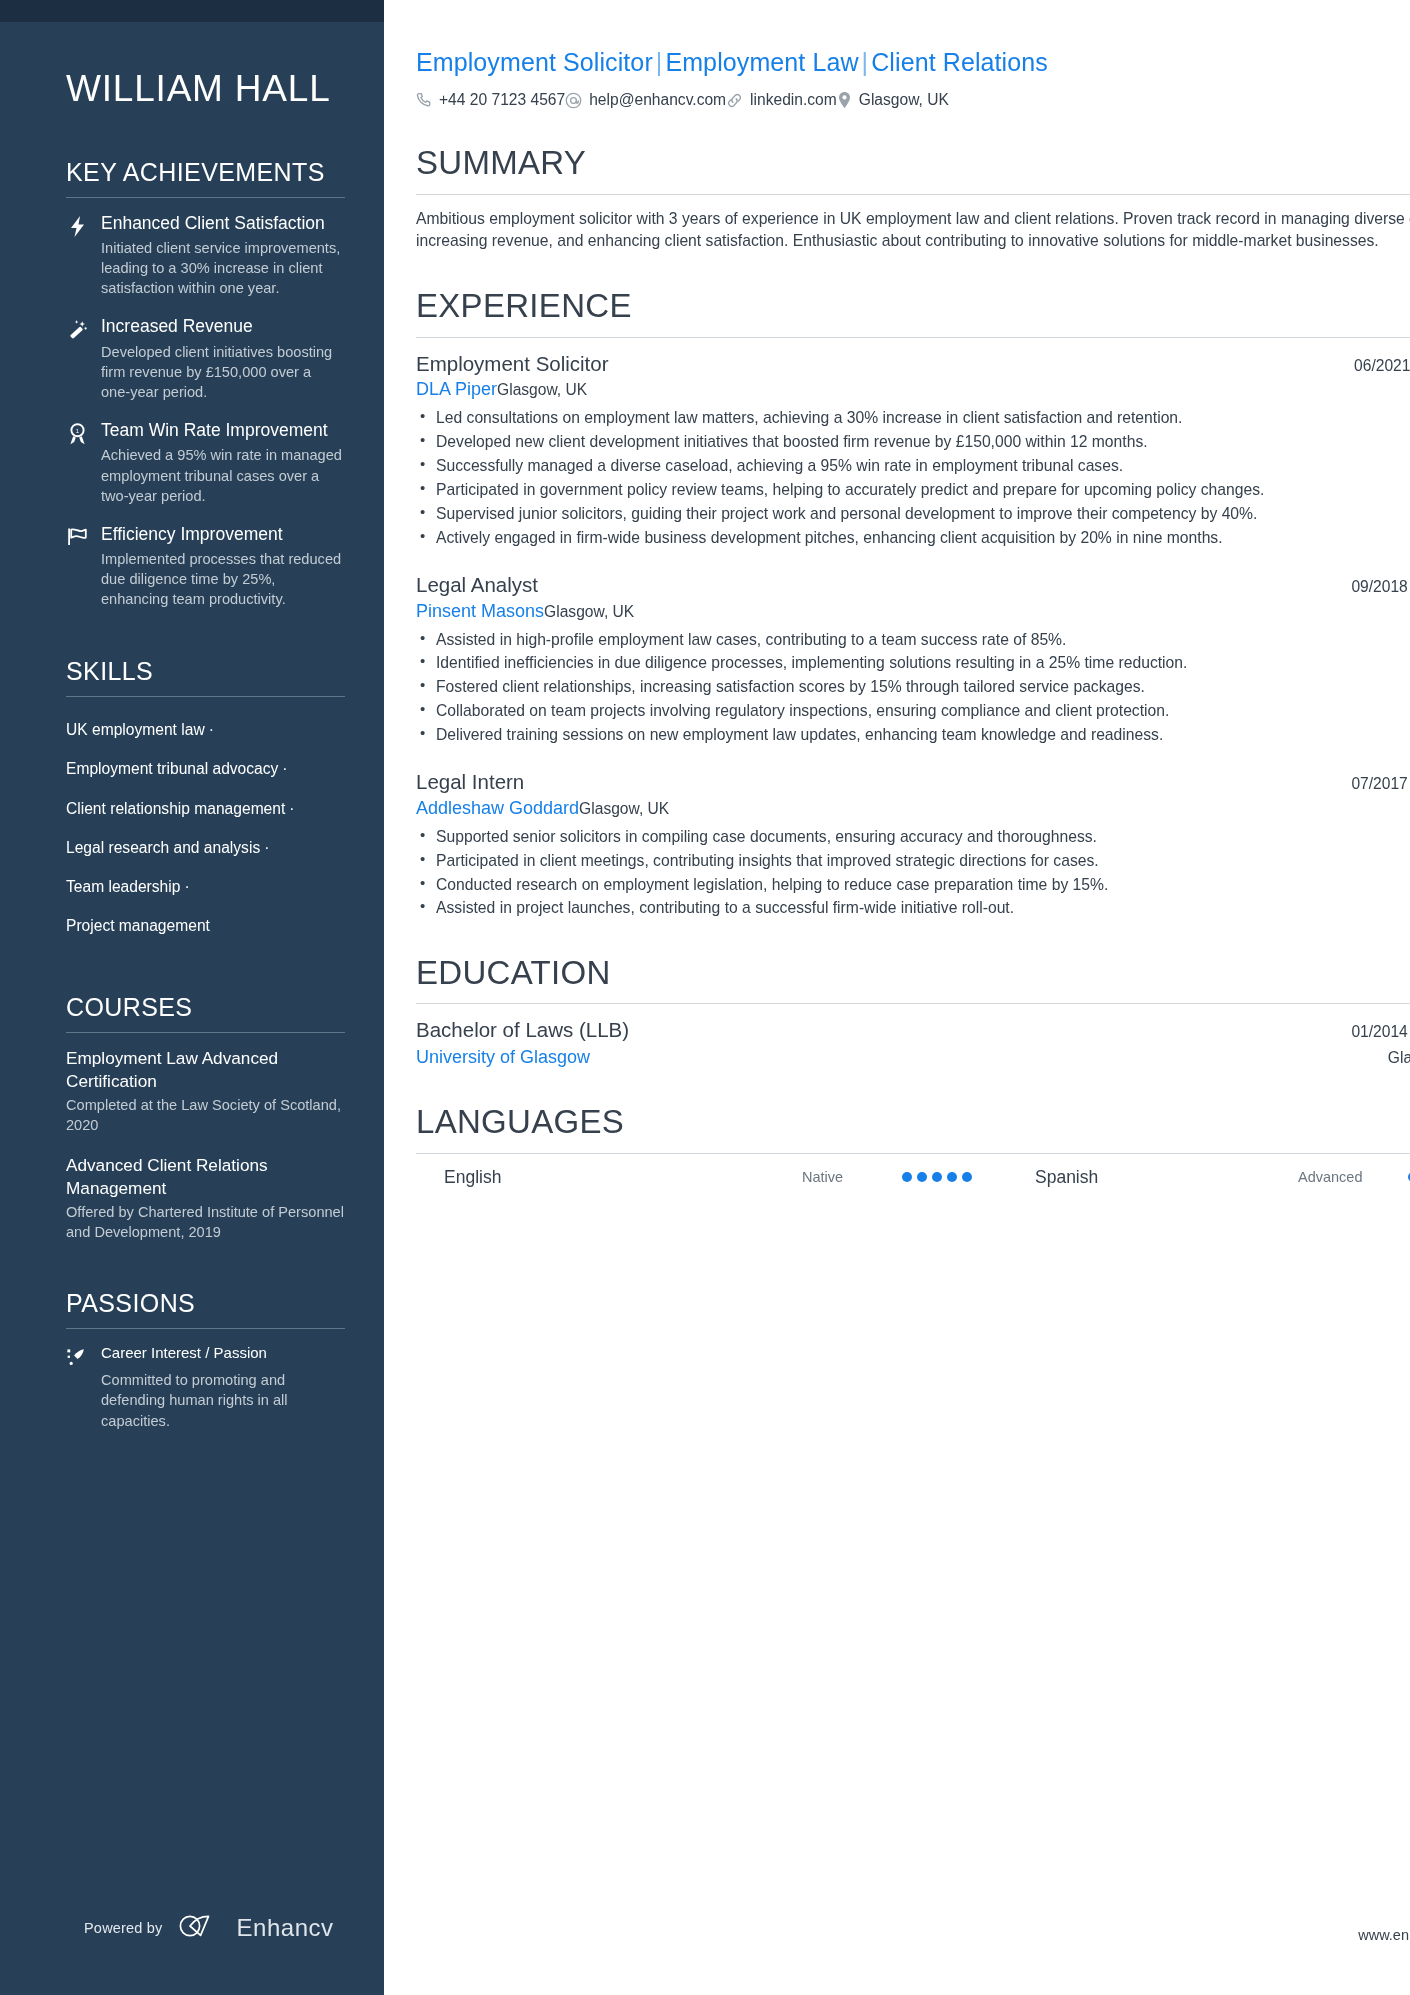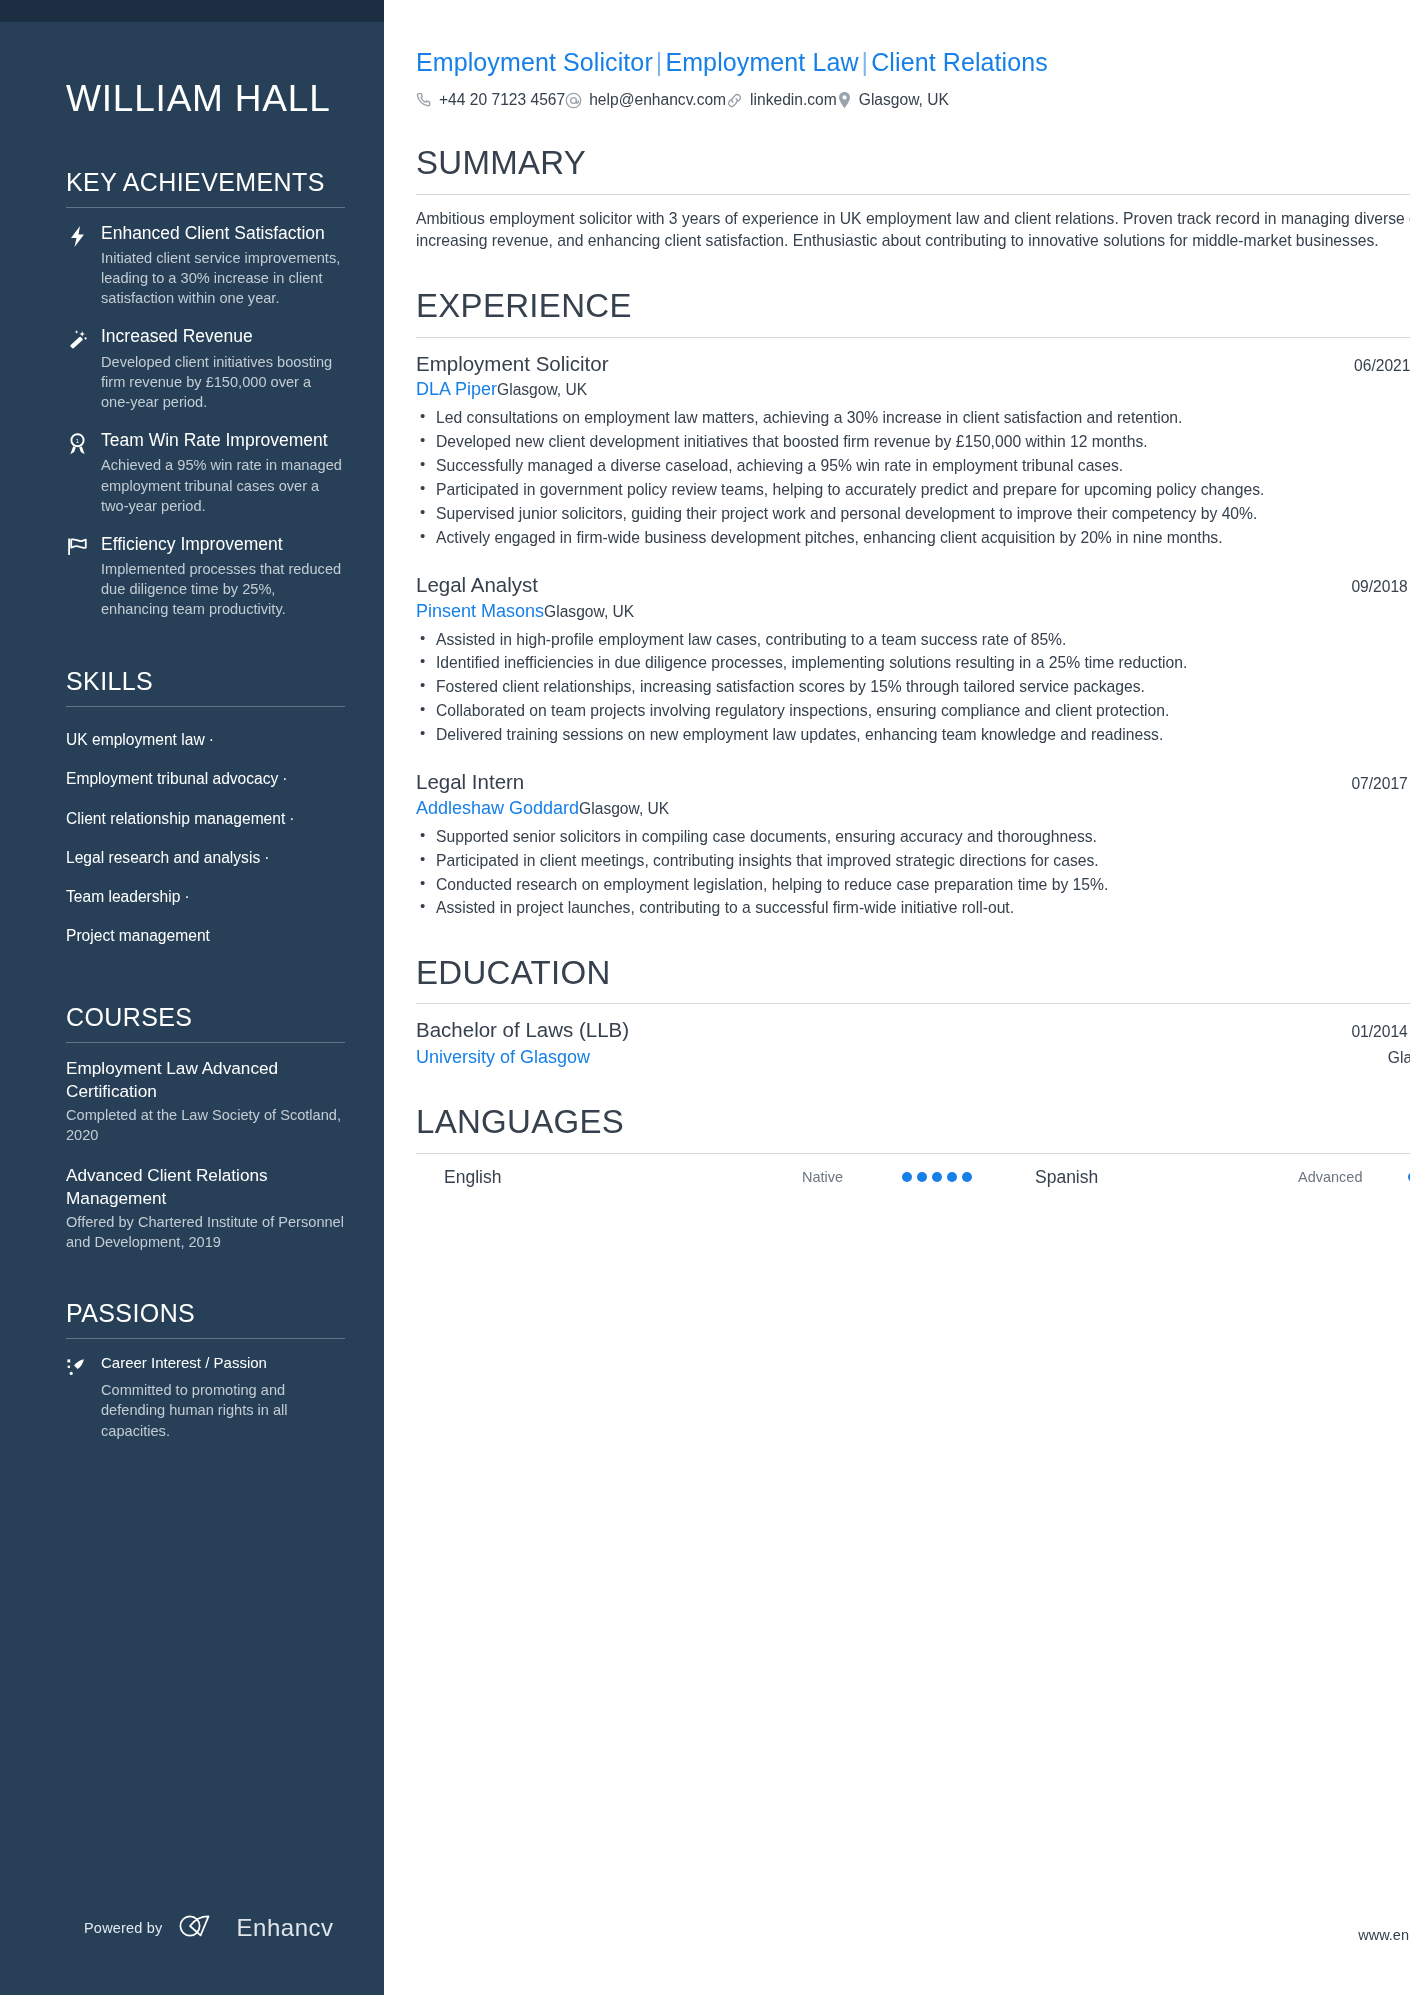--- a/index.html
+++ b/index.html
@@ -17,21 +17,21 @@
     background: #274057;
     color: #ffffff;
     padding: 0 0 0 0;
     position: relative;
   }
   .sidebar-top-band { height: 22px; background: #1c2f42; }
   .sb-inner { padding: 40px 40px 0 66px; }
 
   .cand-name {
     font-size: 37px; font-weight: 400; letter-spacing: 0.8px;
-    color: #ffffff; line-height: 1.15; margin-top: 16px;
+    color: #ffffff; line-height: 1.15; margin-top: 6px;
   }
 
   .sb-section { margin-top: 46px; }
   .sb-heading {
     font-size: 25px; font-weight: 400; letter-spacing: 0.4px;
     color: #ffffff; line-height: 1.2;
   }
   .sb-rule { height: 1px; background: #5f7689; margin: 10px 0 14px 0; width: 279px; }
 
   .ach { display: flex; gap: 13px; margin-bottom: 17px; }

